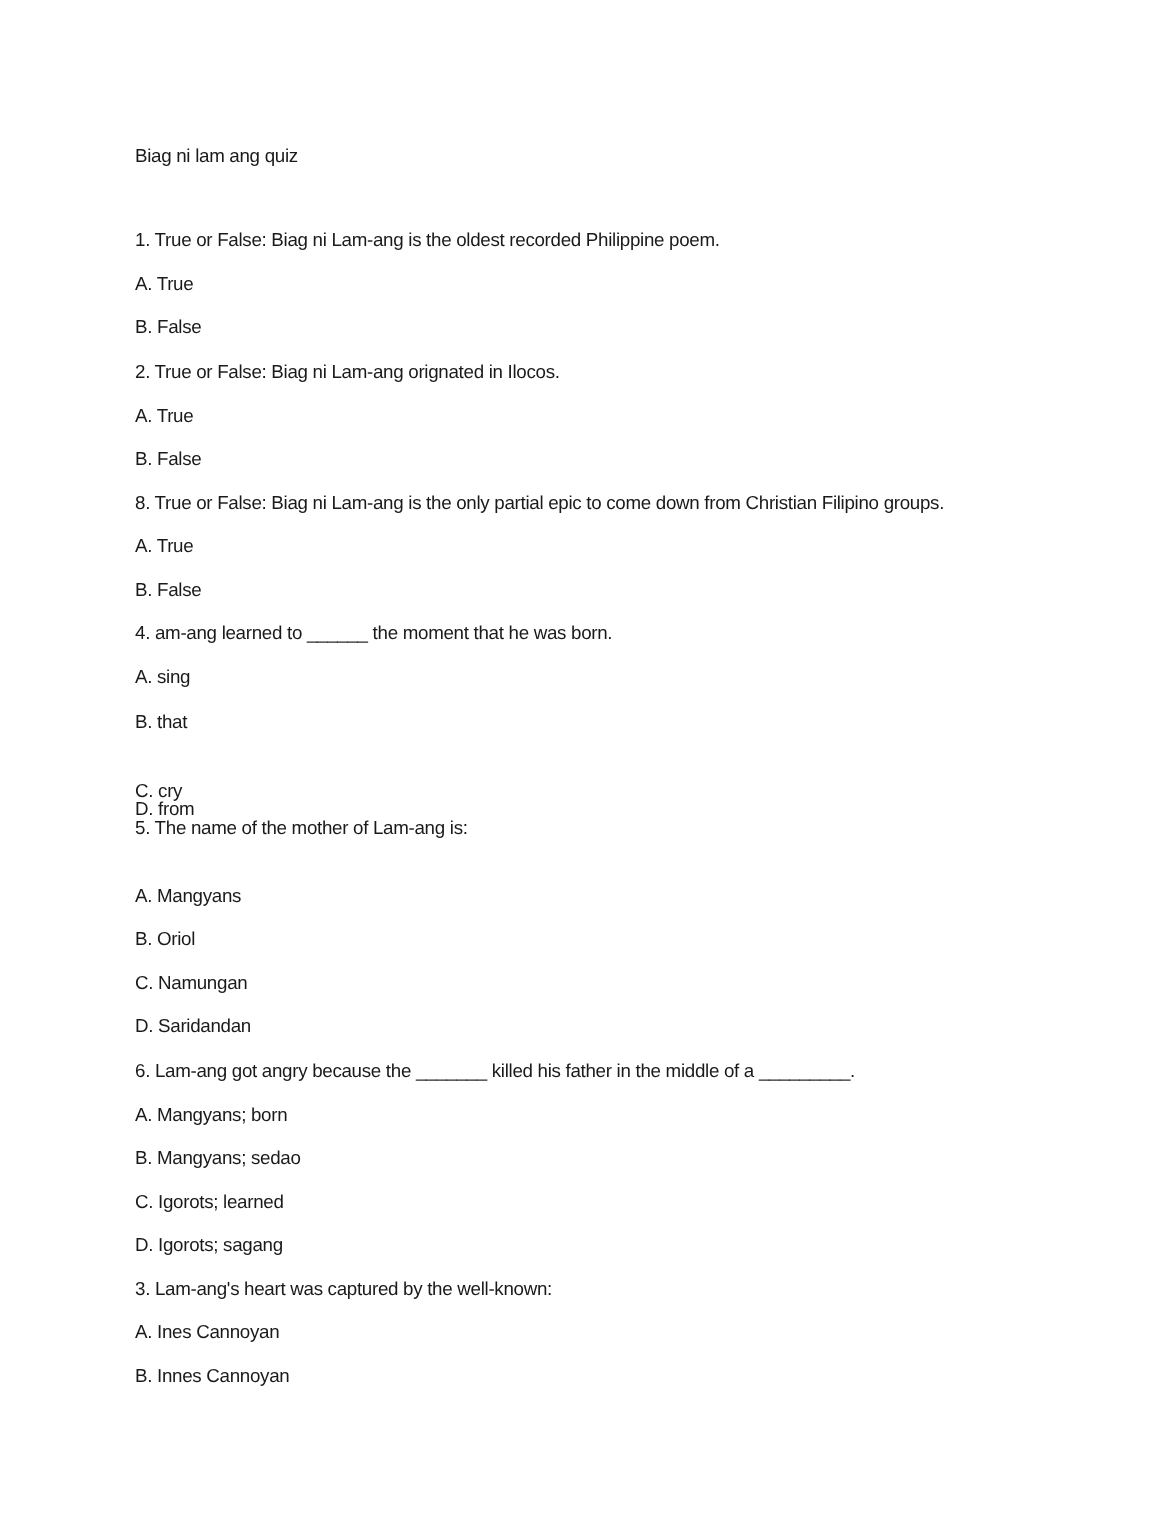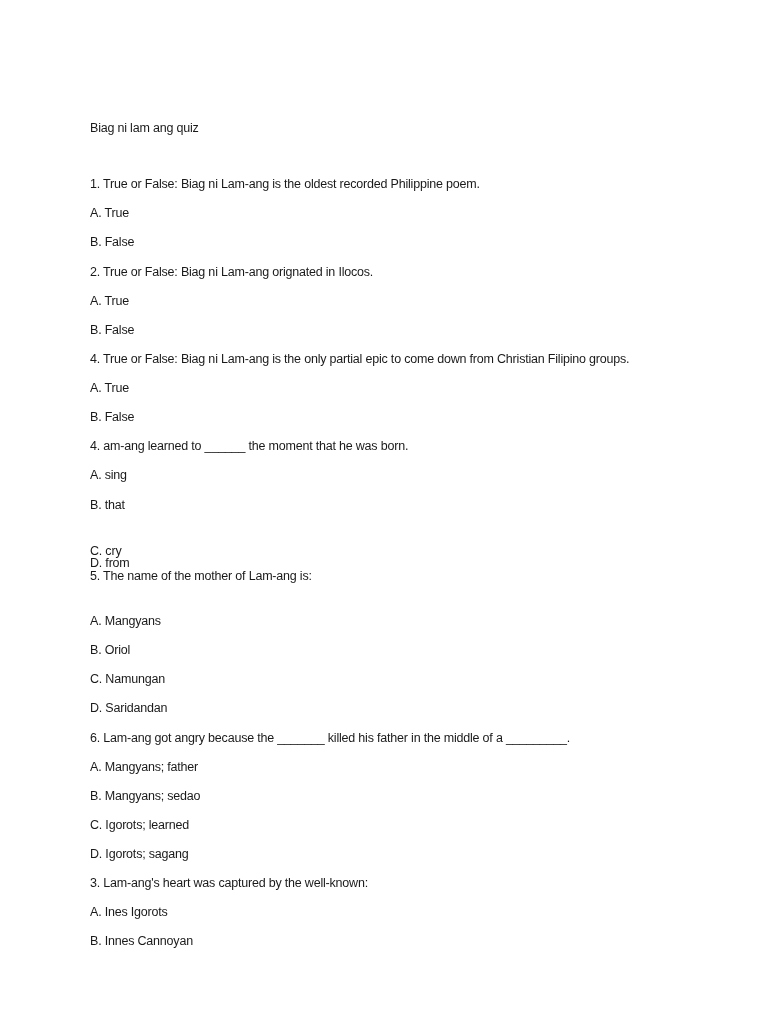--- a/index.html
+++ b/index.html
@@ -5,55 +5,55 @@
     html, body { margin: 0; padding: 0; }
     body {
       width: 768px; height: 1024px; background: #ffffff;
       position: relative; overflow: hidden;
       font-family: "Liberation Sans", sans-serif;
       color: #1a1a1a;
     }
     .page { position: absolute; left: 90px; top: 0; width: 640px; }
     .line {
       position: absolute; left: 0; white-space: nowrap;
-      font-size: 12.5px; line-height: 16px; letter-spacing: -0.2px; margin-top: 24px;
+      font-size: 12.5px; line-height: 16px; letter-spacing: -0.2px;
     }
   </style>
 </head>
 <body>
 
 <div class="page">
   <div class="line" style="top:96px">Biag ni lam ang quiz</div>
 
   <div class="line" style="top:152px">1. True or False: Biag ni Lam-ang is the oldest recorded Philippine poem.</div>
   <div class="line" style="top:181px">A. True</div>
   <div class="line" style="top:210px">B. False</div>
 
   <div class="line" style="top:240px">2. True or False: Biag ni Lam-ang orignated in Ilocos.</div>
   <div class="line" style="top:269px">A. True</div>
   <div class="line" style="top:298px">B. False</div>
 
-  <div class="line" style="top:327px">4. True or False: Biag ni Lam-ang is the only partial epic to come down from Christian Filipino groups.</div>
+  <div class="line" style="top:327px">8. True or False: Biag ni Lam-ang is the only partial epic to come down from Christian Filipino groups.</div>
   <div class="line" style="top:356px">A. True</div>
   <div class="line" style="top:385px">B. False</div>
 
   <div class="line" style="top:414px">4. am-ang learned to ______ the moment that he was born.</div>
   <div class="line" style="top:443px">A. sing</div>
   <div class="line" style="top:473px">B. that</div>
   <div class="line" style="top:519px">C. cry</div>
   <div class="line" style="top:531px">D. from</div>
 
   <div class="line" style="top:544px">5. The name of the mother of Lam-ang is:</div>
   <div class="line" style="top:589px">A. Mangyans</div>
   <div class="line" style="top:618px">B. Oriol</div>
   <div class="line" style="top:647px">C. Namungan</div>
   <div class="line" style="top:676px">D. Saridandan</div>
 
   <div class="line" style="top:706px">6. Lam-ang got angry because the _______ killed his father in the middle of a _________.</div>
-  <div class="line" style="top:735px">A. Mangyans; father</div>
+  <div class="line" style="top:735px">A. Mangyans; born</div>
   <div class="line" style="top:764px">B. Mangyans; sedao</div>
   <div class="line" style="top:793px">C. Igorots; learned</div>
   <div class="line" style="top:822px">D. Igorots; sagang</div>
 
   <div class="line" style="top:851px">3. Lam-ang's heart was captured by the well-known:</div>
-  <div class="line" style="top:880px">A. Ines Igorots</div>
+  <div class="line" style="top:880px">A. Ines Cannoyan</div>
   <div class="line" style="top:909px">B. Innes Cannoyan</div>
 </div>
 
 </body></html>

